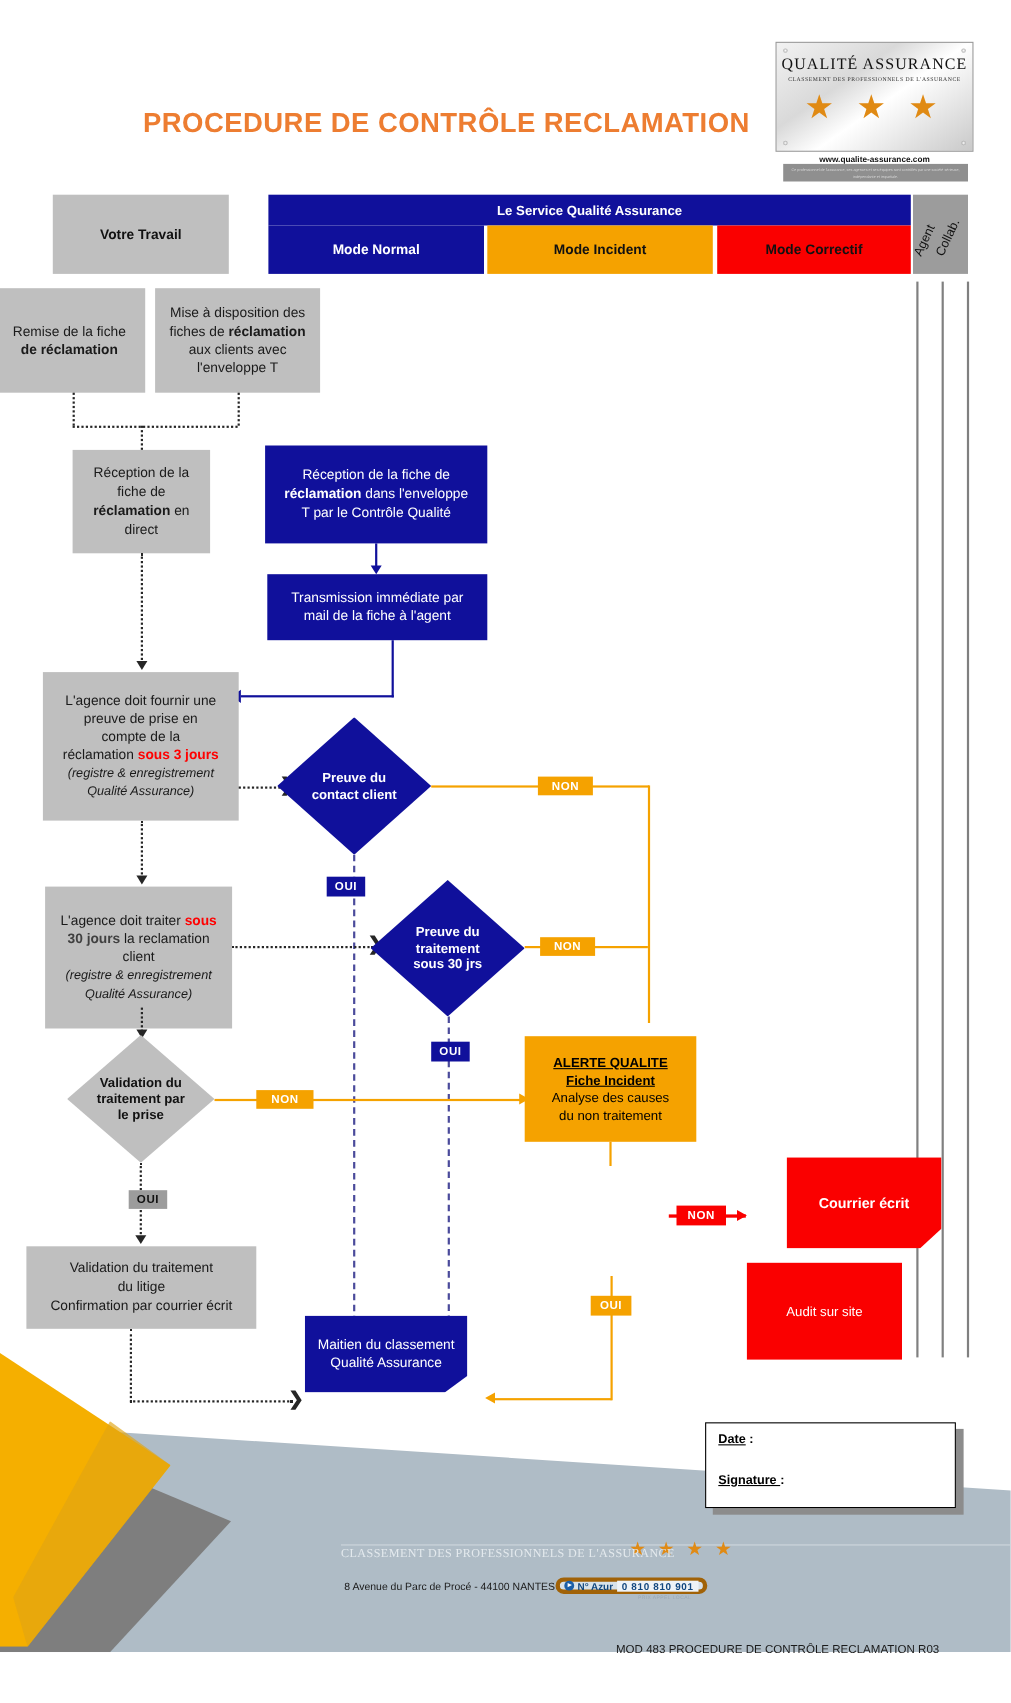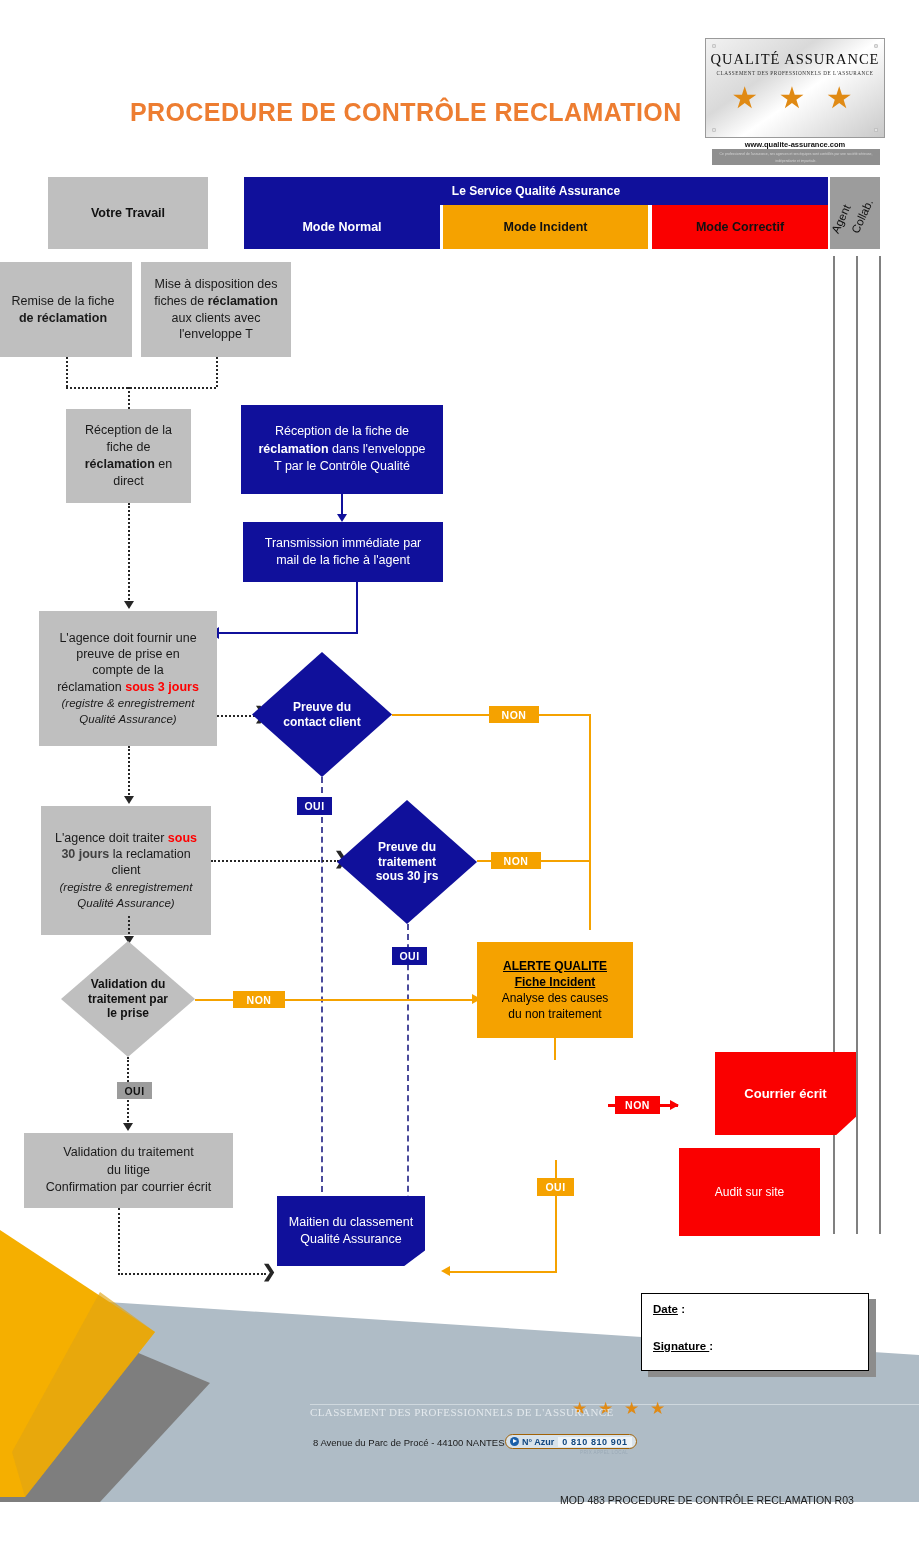--- a/index.html
+++ b/index.html
@@ -119,21 +119,21 @@
      opacity:.65;}
 
   #ft-title{left:310px;top:1377px;font-family:"Liberation Serif",serif;
      font-size:24px;font-weight:bold;color:#111;letter-spacing:.5px;white-space:nowrap;}
   #ft-tm{font-size:11px;vertical-align:super;}
   #ft-stars{left:572px;top:1398px;font-size:17px;color:#E08A14;letter-spacing:3px;}
   #ft-rule{left:310px;top:1404px;width:660px;height:1px;background:#cfd8de;}
   #ft-sub{left:310px;top:1406px;font-family:"Liberation Serif",serif;font-size:11px;
      color:#e3e9ed;letter-spacing:.4px;white-space:nowrap;}
   #ft-addr{left:313px;top:1437px;font-size:9.5px;color:#1b1b1b;white-space:nowrap;}
-  #azur{left:505px;top:1434px;height:15px;border:1px solid #a16207;border-radius:8px;
+  #azur{left:505px;top:1434px;height:15px;border:4px solid #a16207;border-radius:8px;
      background:#d8e2ea;display:flex;align-items:center;padding:0 4px;}
   #azur .play{width:9px;height:9px;border-radius:50%;background:#1b5fa8;
      display:inline-block;margin-right:3px;position:relative;}
   #azur .play:after{content:"";position:absolute;left:3px;top:2px;
      border-left:4px solid #fff;border-top:2.5px solid transparent;
      border-bottom:2.5px solid transparent;}
   #azur .az-lab{font-size:9px;font-weight:bold;color:#12477f;margin-right:4px;}
   #azur .az-num{font-size:9px;font-weight:bold;color:#12477f;background:#eef3f7;
      padding:0 4px;letter-spacing:.6px;}
   #azur-note{left:580px;top:1450px;font-size:4.5px;color:#9aa9b6;letter-spacing:.4px;}

